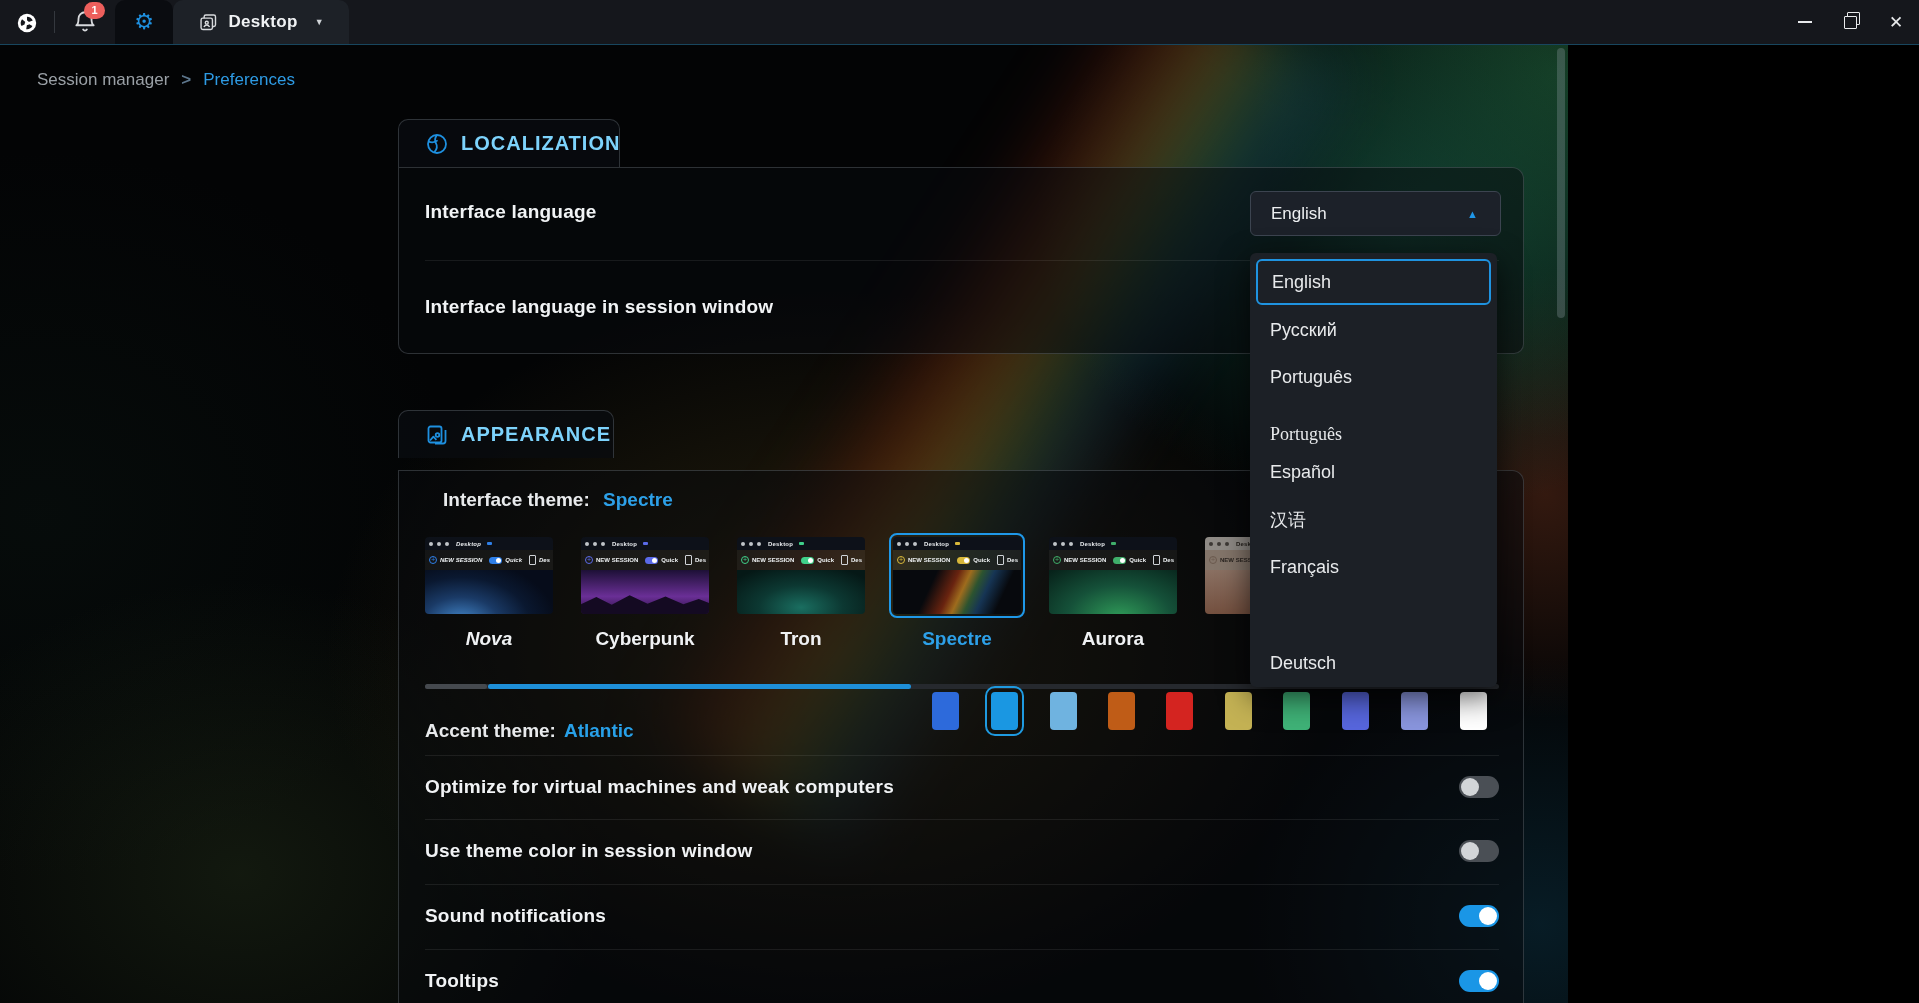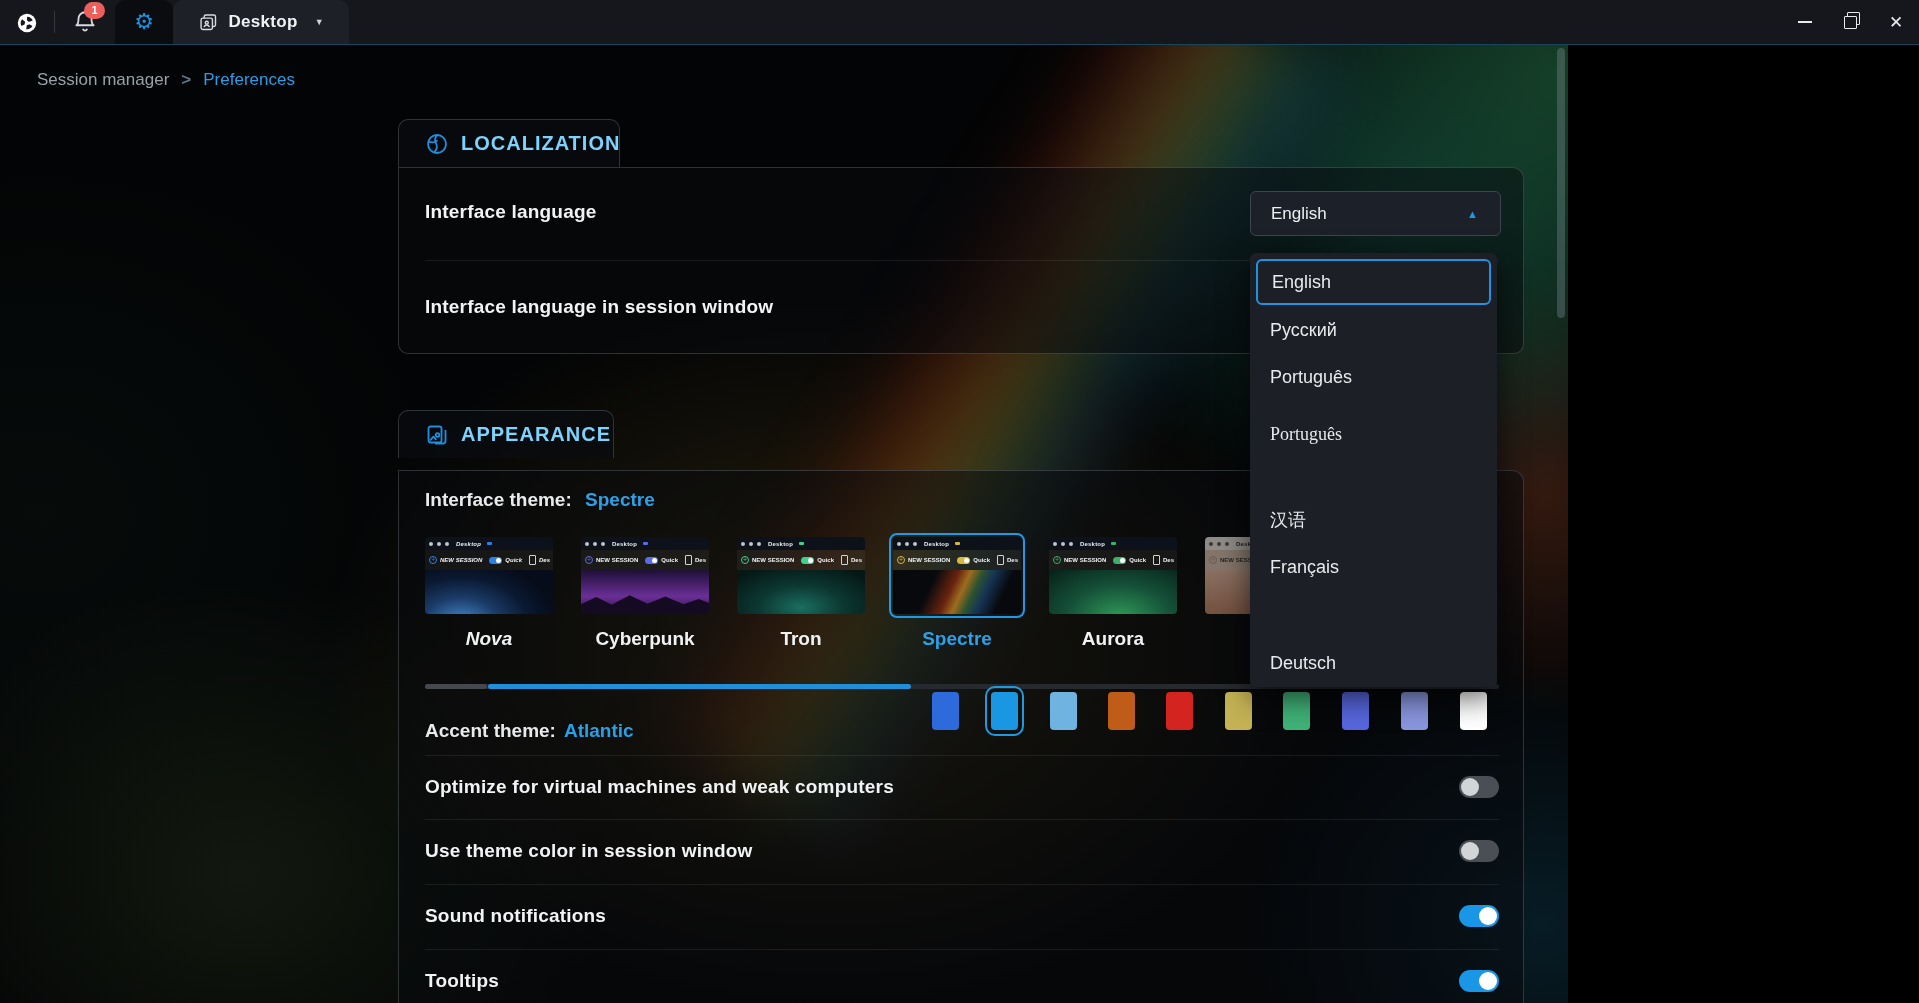--- a/index.html
+++ b/index.html
@@ -75,21 +75,21 @@
   #lang-menu{position:absolute;left:1250px;top:253px;width:247px;height:434px;background:#1c2026;
     border-radius:6px;box-shadow:0 10px 30px rgba(0,0,0,.65);z-index:50;}
   .menu-item{position:absolute;left:6px;width:235px;height:46px;line-height:46px;border-radius:6px;
     font-size:18px;color:#e8eaec;padding-left:14px;box-sizing:border-box;cursor:pointer;}
   .menu-item.sel{border:2px solid #1f93e0;line-height:42px;}
   .menu-item.hov{background:#262b33;}
 
   
   #app-tab{left:398px;top:410px;width:216px;}
   #app-body{left:398px;top:470px;width:1126px;height:545px;border-bottom-left-radius:0;border-bottom-right-radius:0;}
-  #theme-line{position:absolute;left:26px;top:18px;font-size:19px;font-weight:700;}
+  #theme-line{position:absolute;left:44px;top:18px;font-size:19px;font-weight:700;}
   #theme-line .tv{color:#2da0e8;margin-left:8px;}
   .card{position:absolute;top:66px;width:128px;cursor:pointer;}
   .thumb{position:relative;width:128px;height:77px;border-radius:4px;overflow:hidden;}
   .card.selected .thumb{outline:2px solid #1f98e8;outline-offset:2px;border-radius:4px;}
   .card-name{margin-top:14px;text-align:center;font-size:19px;font-weight:700;color:#f0f2f4;}
   .card.selected .card-name{color:#2da0e8;}
   .mini-titlebar{position:relative;height:13px;background:#0d1119;display:flex;align-items:center;
     gap:4px;padding:0 4px;}
   .t-six .mini-titlebar{background:#8f8b86;}
   .mdot{width:4px;height:4px;border-radius:50%;background:rgba(225,228,232,.85);}
@@ -410,18 +410,19 @@
           <div class="knob"></div>
         </div>
     </div>
   </div>
 
   <div id="lang-menu">
     <div class="menu-item sel" style="top:6px;">English</div>
     <div class="menu-item" style="top:54px;">Русский</div>
     <div class="menu-item" style="top:101px;">Português</div>
     <div class="menu-item" style="top:158px;font-family:Liberation Serif, serif;">Português</div>
+    <div class="menu-item" style="top:196px;">Español</div>
     <div class="menu-item" style="top:244px;">汉语</div>
     <div class="menu-item" style="top:291px;">Français</div>
     <div class="menu-item" style="top:387px;">Deutsch</div>
   </div>
 
 </div>
 
 </body></html>

